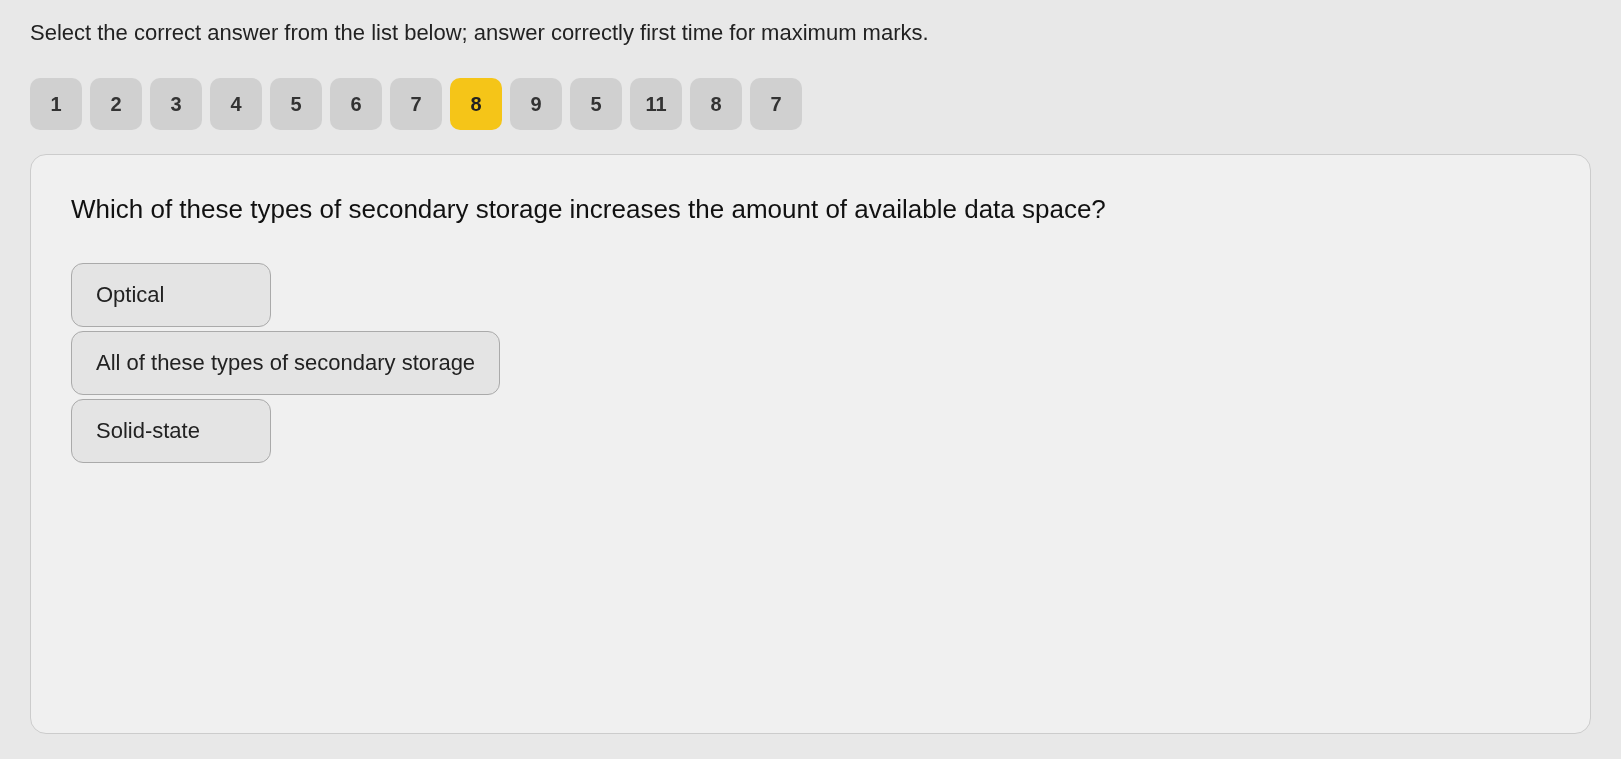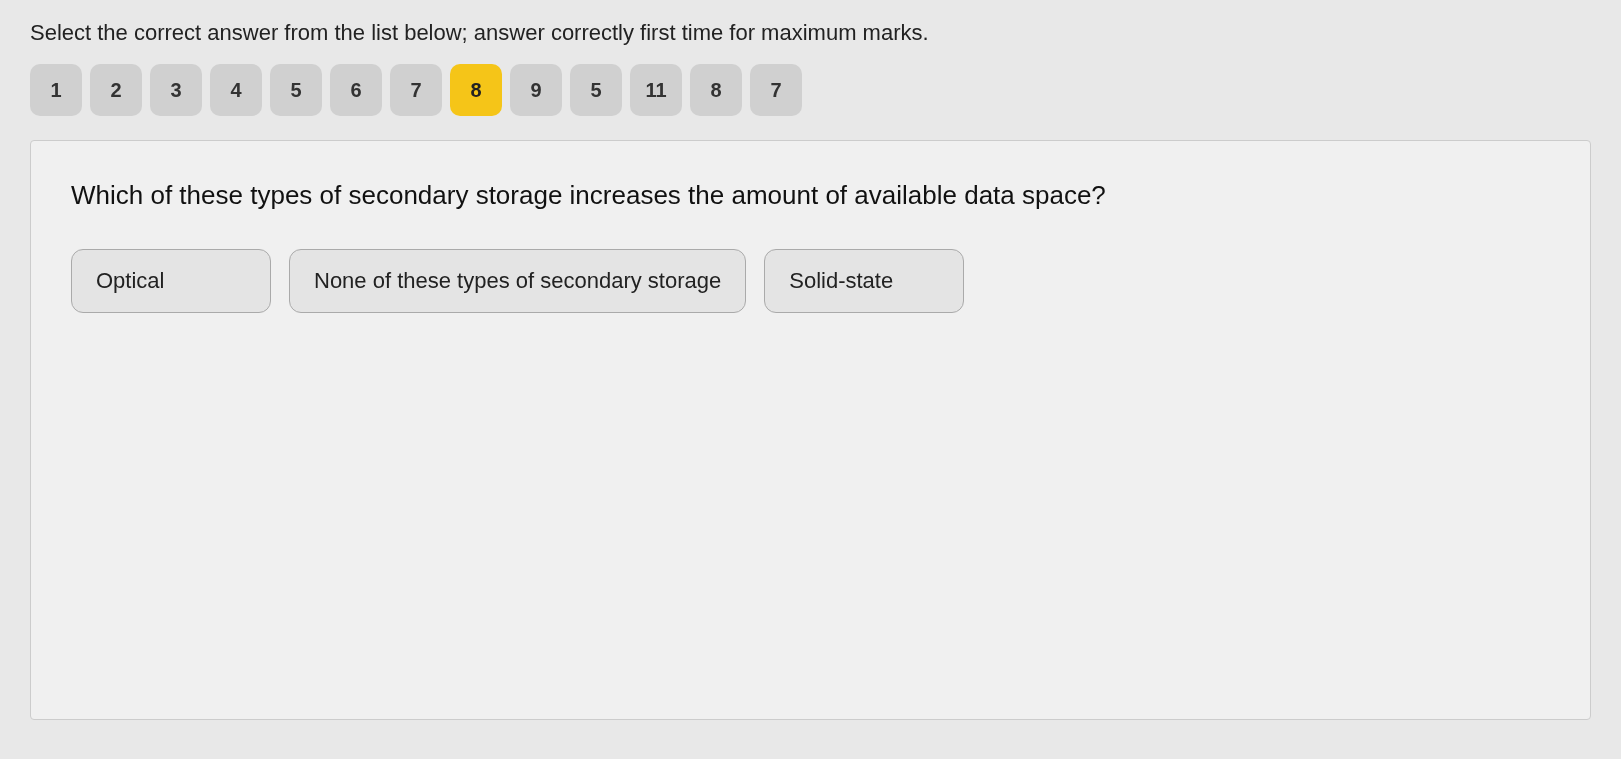--- a/index.html
+++ b/index.html
@@ -12,21 +12,21 @@
       font-family: Arial, sans-serif;
       background-color: #e8e8e8;
       width: 1621px;
       min-height: 759px;
       padding: 20px 30px;
     }
 
     .instruction-text {
       font-size: 22px;
       color: #222;
-      margin-bottom: 18px;
+      margin-bottom: 32px;
       font-weight: 400;
     }
 
     .question-nav {
       display: flex;
       flex-direction: row;
       gap: 8px;
       margin-bottom: 24px;
       align-items: center;
     }
@@ -46,38 +46,38 @@
       justify-content: center;
     }
 
     .nav-btn.active {
       background-color: #f5c518;
       color: #222;
     }
 
     .question-card {
       background-color: #f0f0f0;
-      border-radius: 4px;
+      border-radius: 16px;
       border: 1px solid #ccc;
       padding: 36px 40px 40px 40px;
       min-height: 580px;
     }
 
     .question-text {
       font-size: 26px;
       color: #111;
       margin-bottom: 36px;
       font-weight: 400;
       line-height: 1.4;
     }
 
     .answer-options {
       display: flex;
-      flex-direction: row;
-      gap: 18px;
+      flex-direction: column;
+      gap: 4px;
     }
 
     .answer-btn {
       background-color: #e4e4e4;
       border: 1.5px solid #aaa;
       border-radius: 12px;
       padding: 18px 24px;
       font-size: 22px;
       color: #222;
       cursor: pointer;
@@ -107,16 +107,16 @@
     <button class="nav-btn">5</button>
     <button class="nav-btn">11</button>
     <button class="nav-btn">8</button>
     <button class="nav-btn">7</button>
   </div>
 
 <div class="question-card">
   <div class="question-text">Which of these types of secondary storage increases the amount of available data space?</div>
   <div class="answer-options">
   <button class="answer-btn">Optical</button>
-      <button class="answer-btn">None of these types of secondary storage</button>
+      <button class="answer-btn">All of these types of secondary storage</button>
       <button class="answer-btn">Solid-state</button>
     </div>
 </div>
 
 </body></html>

